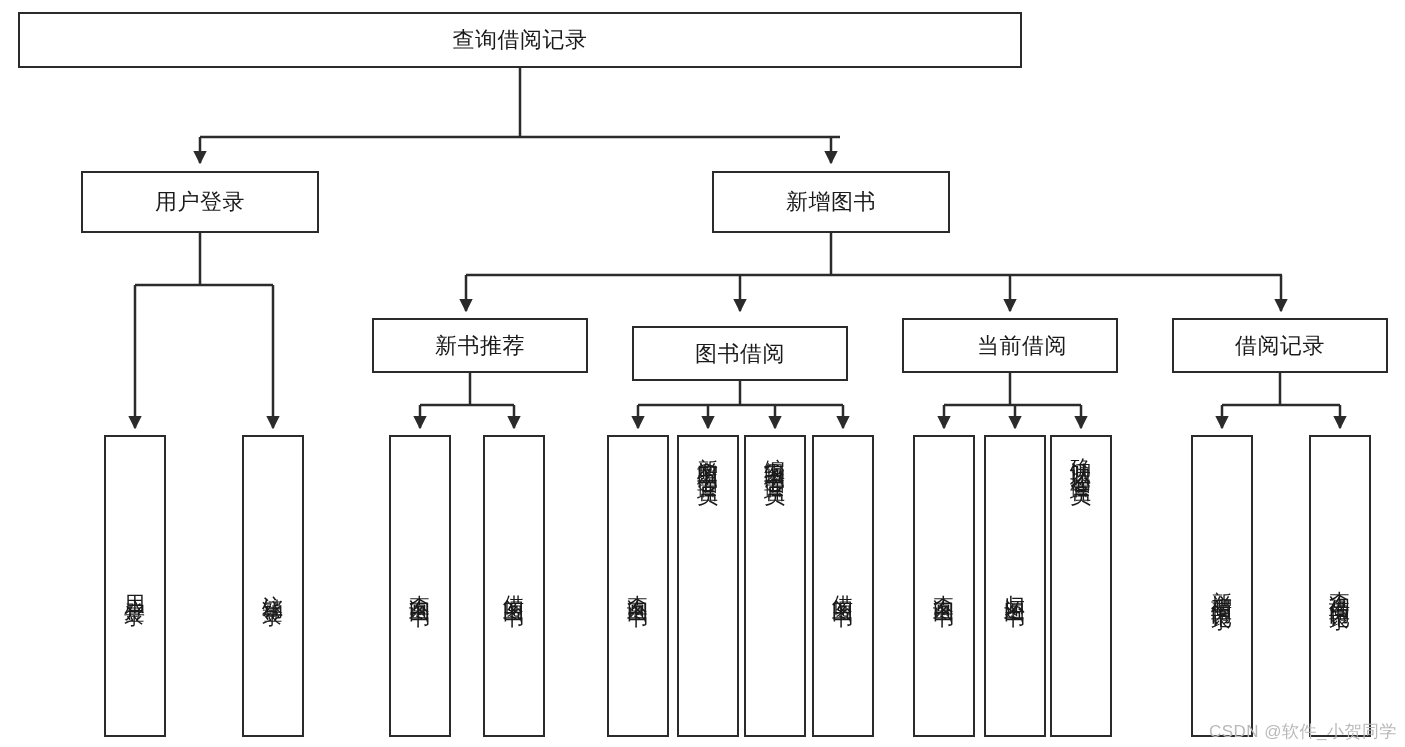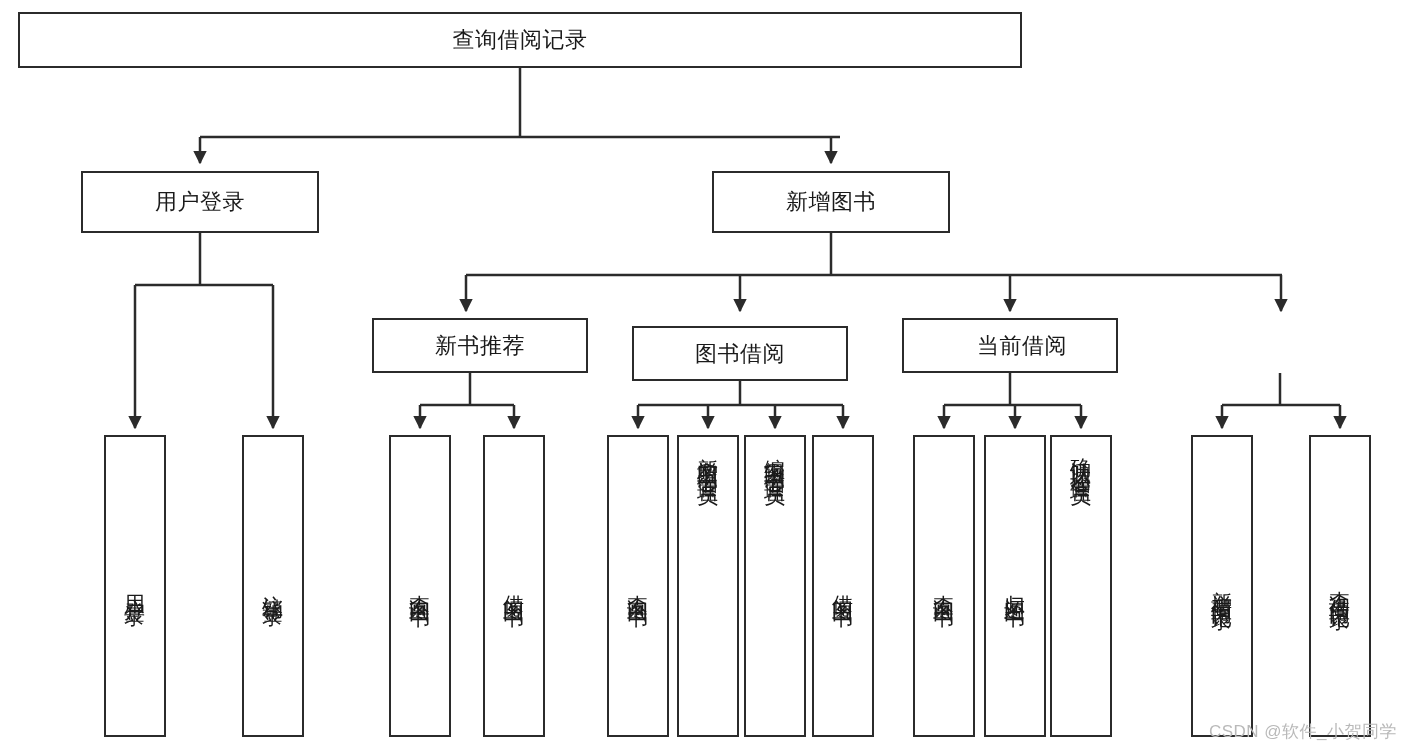--- a/index.html
+++ b/index.html
@@ -139,20 +139,23 @@
 
   <div class="node-box horizontal" style="left:372px; top:318px; width:216px; height:55px;">
     <span class="node-label">新书推荐</span>
   </div>
   <div class="node-box horizontal" style="left:632px; top:318px; width:216px; height:55px;margin-top:8px;">
     <span class="node-label">图书借阅</span>
   </div>
   <div class="node-box horizontal" style="left:902px; top:318px; width:216px; height:55px;padding-left:24px;">
     <span class="node-label">当前借阅</span>
   </div>
+  <div class="node-box horizontal" style="left:1172px; top:318px; width:216px; height:55px;">
+    <span class="node-label">借阅记录</span>
+  </div>
 
   <div class="node-box vertical centered" style="left:104px; top:435px; width:62px; height:302px;">
     <span class="node-label">用户登录</span>
   </div>
   <div class="node-box vertical centered" style="left:242px; top:435px; width:62px; height:302px;">
     <span class="node-label">注销登录</span>
   </div>
   <div class="node-box vertical centered" style="left:389px; top:435px; width:62px; height:302px;">
     <span class="node-label">查询图书</span>
   </div>

